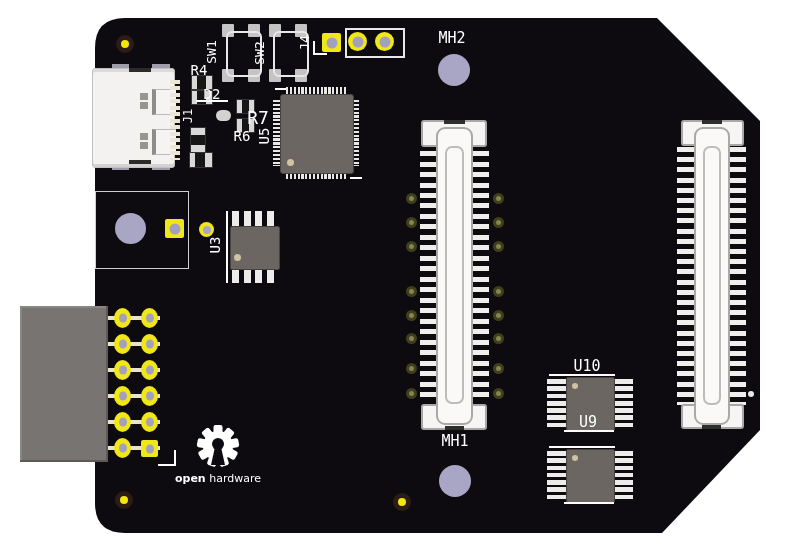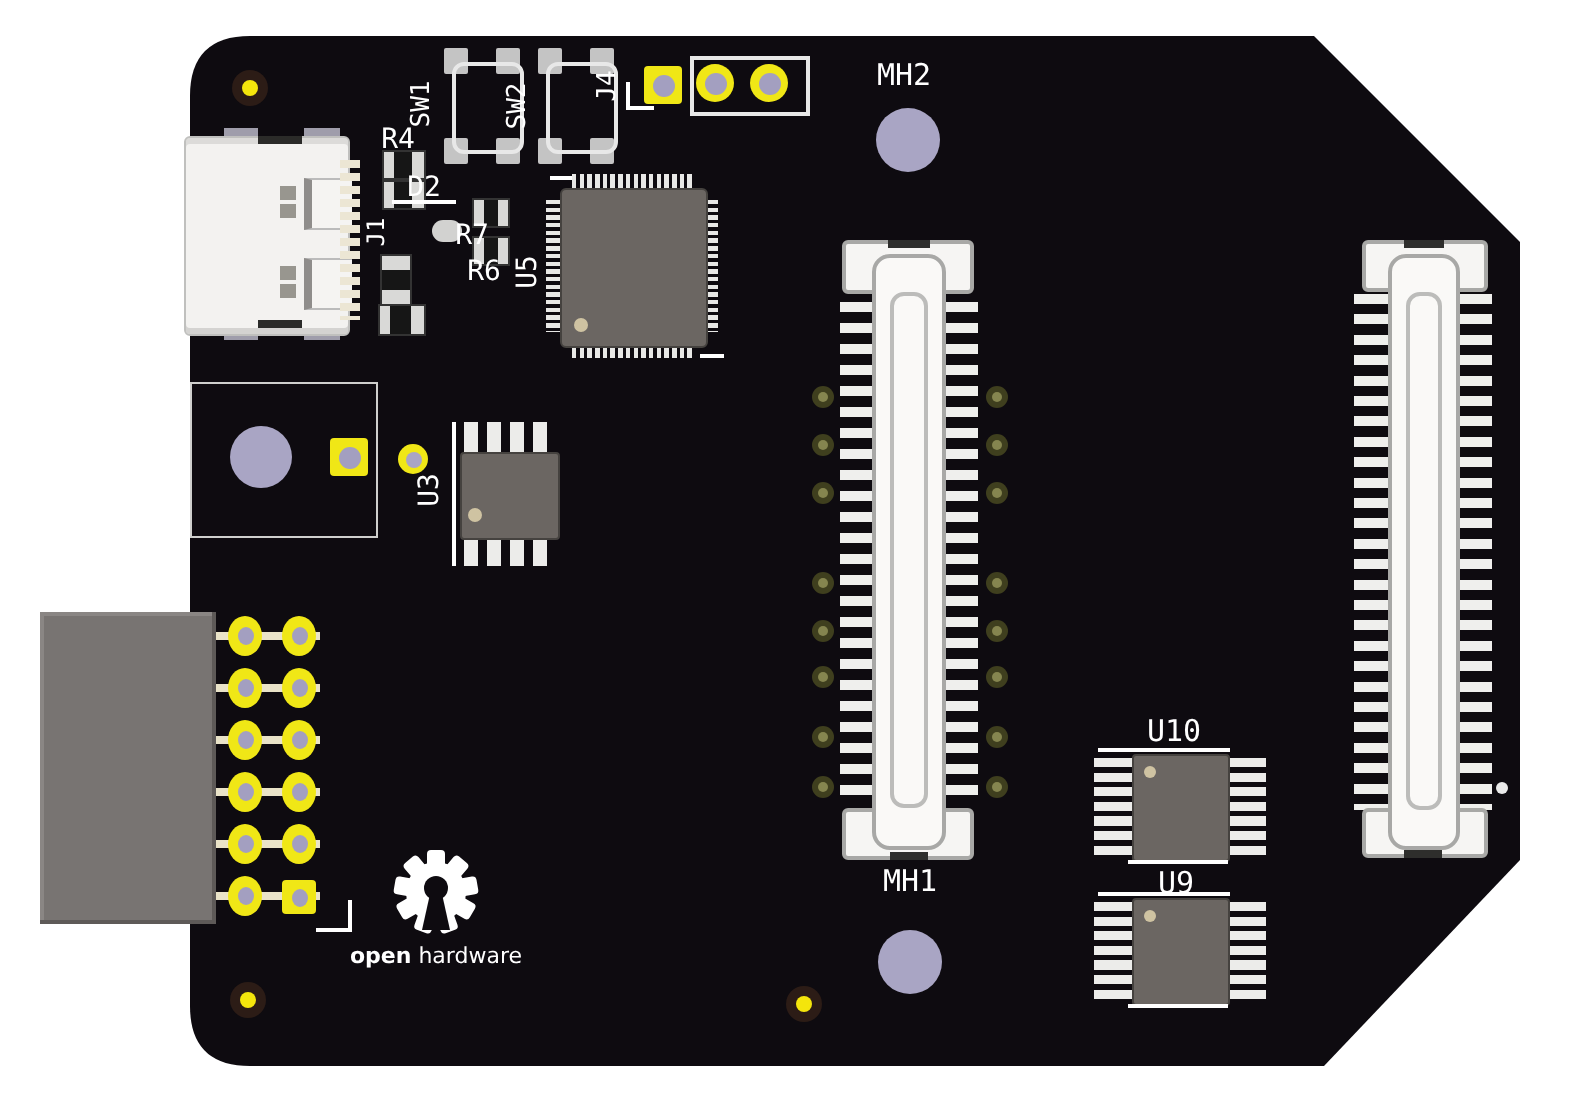--- a/index.html
+++ b/index.html
@@ -150,21 +150,21 @@
   <div>
     <div class="silk" style="left:199px;top:70px;font-size:14px">R4</div>
     <div class="r2h" style="left:191px;top:75px;width:20px;height:13px"></div>
     <div class="r2h" style="left:191px;top:90px;width:20px;height:13px"></div>
     <div class="silk" style="left:212px;top:94px;font-size:14px">D2</div>
     <div class="sline" style="left:196px;top:100px;width:32px;height:2px"></div>
     <div class="silk v" style="left:188px;top:116px;font-size:12px">J1</div>
     <div class="abs" style="left:216px;top:110px;width:15px;height:11px;background:#d2d2d0;border-radius:6px"></div>
     <div class="r2h" style="left:236px;top:99px;width:17px;height:13px"></div>
     <div class="r2h" style="left:236px;top:118px;width:17px;height:13px"></div>
-    <div class="silk" style="left:236px;top:118px;font-size:14px">R7</div>
+    <div class="silk" style="left:258px;top:118px;font-size:18px">R7</div>
     <div class="silk" style="left:242px;top:136px;font-size:14px">R6</div>
     <div class="r2v" style="left:190px;top:127px;width:14px;height:24px"></div>
     <div class="r2h" style="left:189px;top:152px;width:22px;height:14px"></div>
   </div>
 
   <div>
     <div class="silk v" style="left:211px;top:52px;font-size:13px">SW1</div>
     <div class="swpad" style="left:222px;top:24px"></div>
     <div class="swpad" style="left:248px;top:24px"></div>
     <div class="swpad" style="left:222px;top:69px"></div>
@@ -283,21 +283,21 @@
     <div class="silk" style="left:587px;top:366px;font-size:15px">U10</div>
     <div class="sline" style="left:549px;top:374px;width:66px;height:2px"></div>
     <div class="tpinsV" style="left:547px;top:379px;width:21px;height:50px"></div>
     <div class="tpinsV" style="left:612px;top:379px;width:21px;height:50px"></div>
     <div class="chipbody" style="left:566px;top:377px;width:47px;height:52px"></div>
     <div class="pin1dot" style="left:572px;top:383px;width:6px;height:6px"></div>
     <div class="sline" style="left:564px;top:430px;width:50px;height:2px"></div>
   </div>
 
   <div>
-    <div class="silk" style="left:588px;top:442px;font-size:15px">U9</div>
+    <div class="silk" style="left:588px;top:422px;font-size:15px">U9</div>
     <div class="sline" style="left:549px;top:446px;width:66px;height:2px"></div>
     <div class="tpinsV" style="left:547px;top:451px;width:21px;height:50px"></div>
     <div class="tpinsV" style="left:612px;top:451px;width:21px;height:50px"></div>
     <div class="chipbody" style="left:566px;top:449px;width:47px;height:52px"></div>
     <div class="pin1dot" style="left:572px;top:455px;width:6px;height:6px"></div>
     <div class="sline" style="left:564px;top:502px;width:50px;height:2px"></div>
   </div>
 
   <div>
     <svg class="abs" width="52" height="50" style="left:192px;top:423px" viewBox="0 0 100 100">

